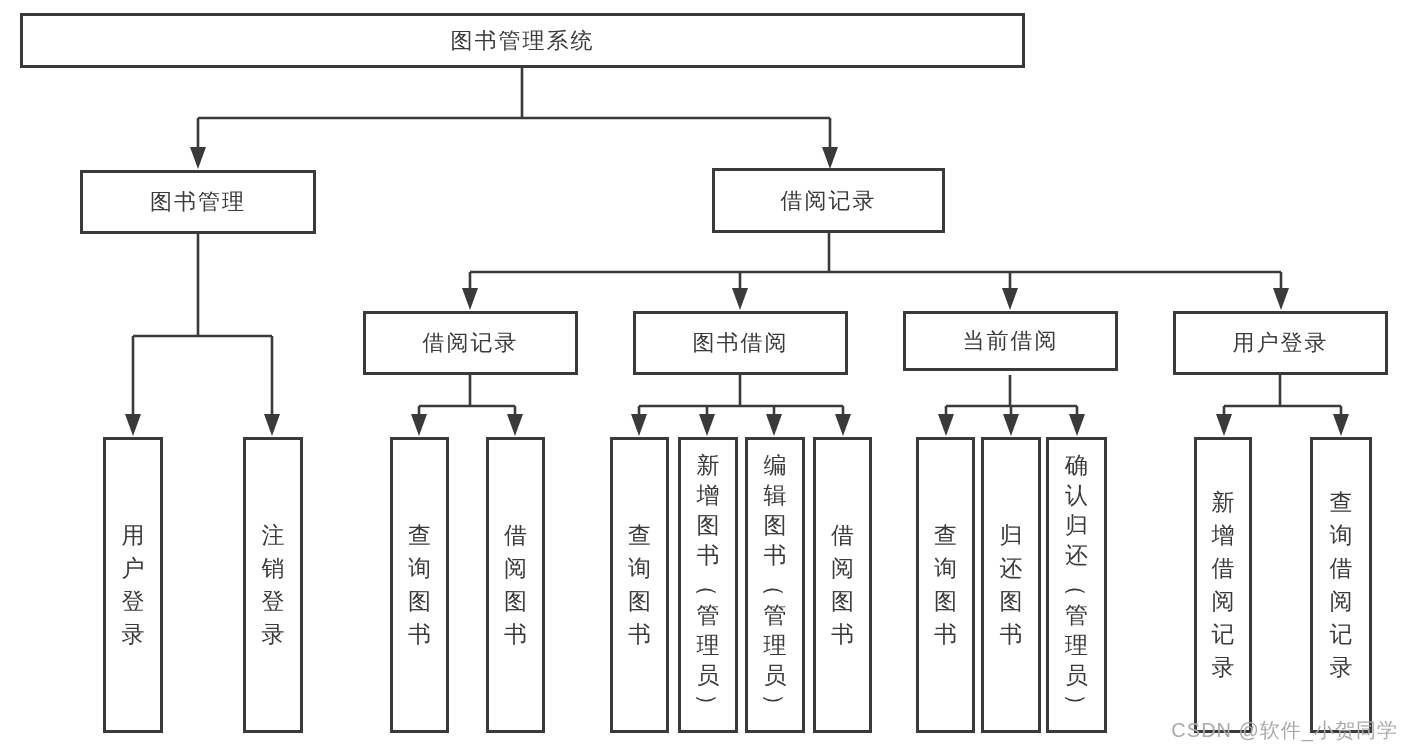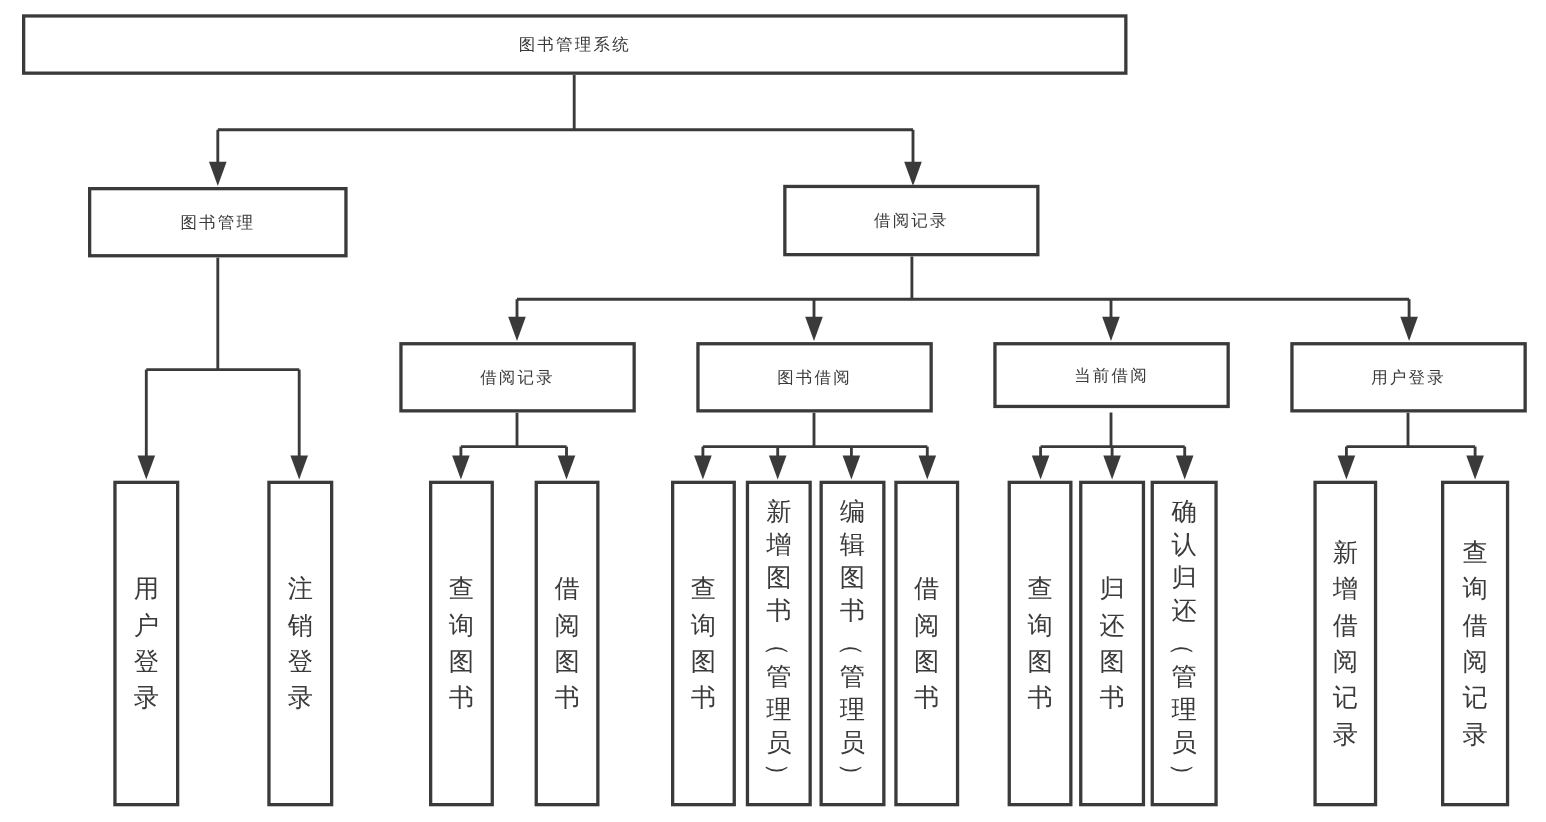--- a/index.html
+++ b/index.html
@@ -5,21 +5,21 @@
   html,body{margin:0;padding:0;background:#ffffff;}
   .canvas{
     position:relative;width:1405px;height:747px;background:#ffffff;overflow:hidden;
     font-family:"Liberation Sans","DejaVu Sans",sans-serif;
   }
   .connector-layer{position:absolute;left:0;top:0;width:1405px;height:747px;}
   .box{
     position:absolute;background:#ffffff;border:3px solid #3a3a3a;box-sizing:border-box;
     display:flex;align-items:center;justify-content:center;color:#3a3a3a;
   }
-  .box.h{font-size:15px;letter-spacing:2px;white-space:nowrap;}
+  .box.h{font-size:22px;letter-spacing:2px;white-space:nowrap;}
   .box.v{flex-direction:column;}
   .box.v .ch{
     display:block;text-align:center;font-size:23px;width:100%;
     color:#3a3a3a;
   }
   .box.v .ch.rot{transform:rotate(90deg);}
   .watermark{
     position:absolute;top:717px;right:7px;font-size:20px;letter-spacing:1px;
     white-space:nowrap;user-select:none;
   }
@@ -195,13 +195,14 @@
       </div>
       <div class="box v" style="left: 1310px; top: 437px; width: 62px; height: 296px;">
         <span class="ch" style="line-height: 33px; height: 33px;">查</span>
         <span class="ch" style="line-height: 33px; height: 33px;">询</span>
         <span class="ch" style="line-height: 33px; height: 33px;">借</span>
         <span class="ch" style="line-height: 33px; height: 33px;">阅</span>
         <span class="ch" style="line-height: 33px; height: 33px;">记</span>
         <span class="ch" style="line-height: 33px; height: 33px;">录</span>
       </div>
     </div>
+  <div class="watermark" style="color: rgb(169, 169, 169);">CSDN @软件_小贺同学</div>
 </div>
 
 </body></html>

